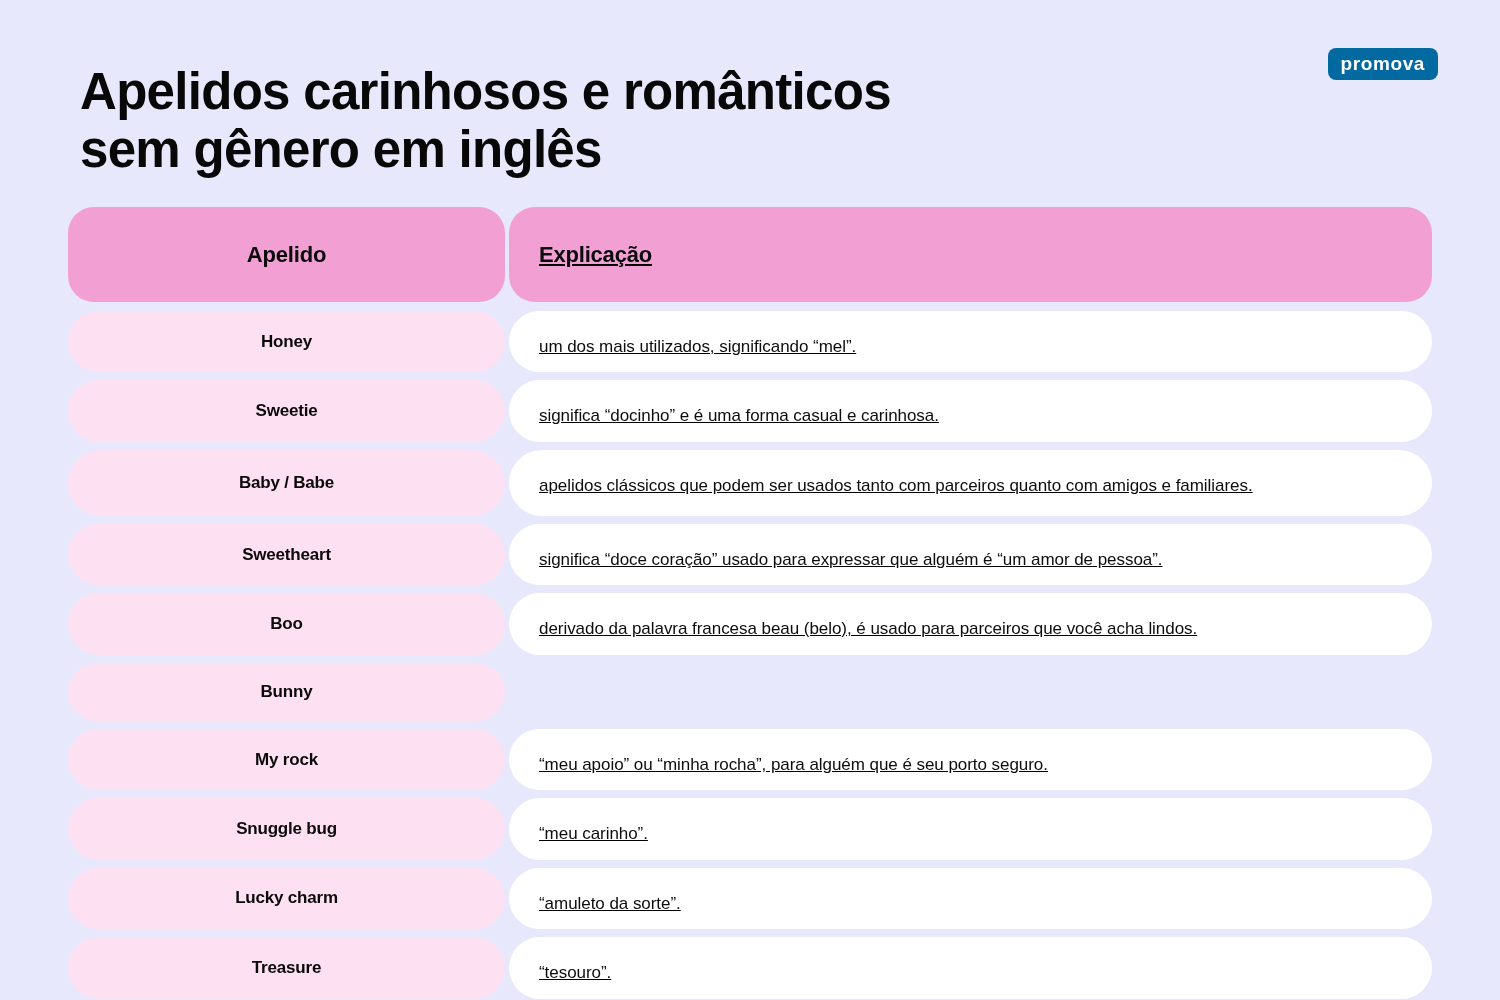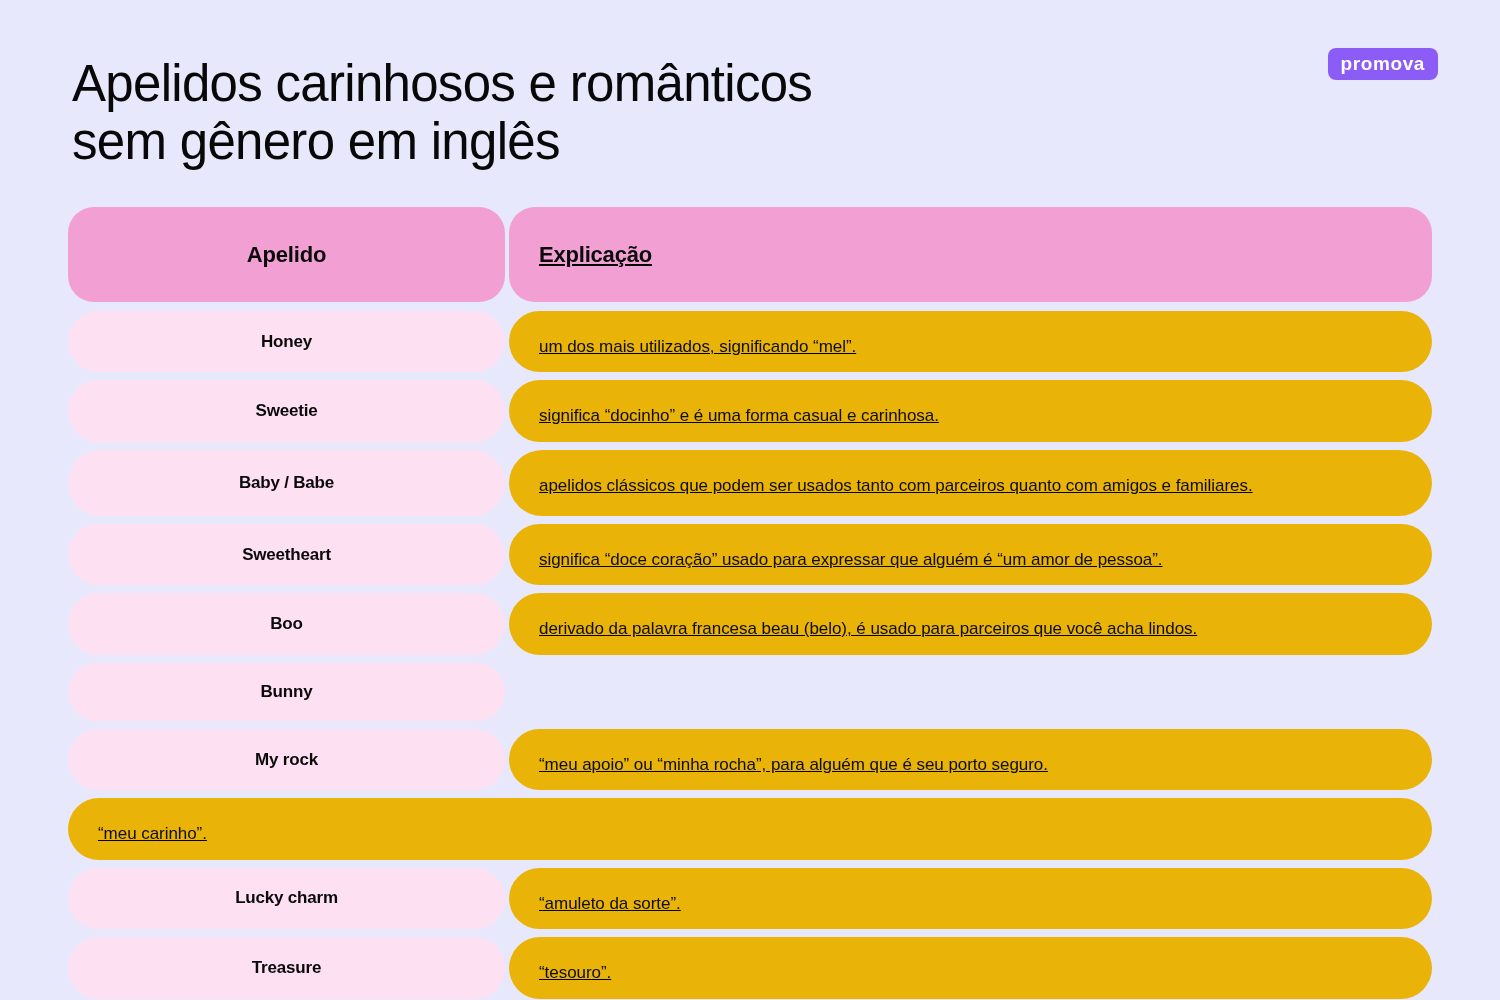--- a/index.html
+++ b/index.html
@@ -29,35 +29,35 @@
     left: 0;
     right: 0;
     height: 200px;
   }
 
   .page-title {
     position: absolute;
     left: 72px;
     top: 55px;
     width: 1000px;
-    margin: 0;
+    margin: 8px;
     font-size: 51px;
     line-height: 1.13;
-    font-weight: 400;
+    font-weight: 700;
     letter-spacing: -0.7px;
     color: #080808;
     font-family: "Liberation Sans", sans-serif;
     white-space: pre-line;
   }
 
   .brand-logo {
     position: absolute;
     right: 62px;
     top: 48px;
-    background: #8b5cf6;
+    background: #0369a1;
     color: #ffffff;
     border-radius: 8px;
     padding: 6px 13px 7px 13px;
     font-size: 19px;
     font-weight: 700;
     letter-spacing: 0.6px;
     line-height: 1;
     font-family: "Liberation Sans", sans-serif;
   }
 
@@ -115,21 +115,21 @@
     letter-spacing: -0.2px;
   }
 
   
   .body-row .cell-term {
     background: #fde0f1;
     border-radius: 40px;
     min-height: 58px;
   }
   .body-row .cell-expl {
-    background: #eab308;
+    background: #ffffff;
     border-radius: 40px;
     min-height: 58px;
   }
   .body-row.tall .cell-term,
   .body-row.tall .cell-expl {
     min-height: 66px;
   }
 
   .term-label {
     font-size: 17px;
@@ -223,20 +223,23 @@
     <div class="row body-row">
       <div class="cell-term">
         <span class="term-label">My rock</span>
       </div>
       <div class="cell-expl">
         <span class="expl-text">“meu apoio” ou “minha rocha”, para alguém que é seu porto seguro.</span>
       </div>
     </div>
 
     <div class="row body-row">
+      <div class="cell-term">
+        <span class="term-label">Snuggle bug</span>
+      </div>
       <div class="cell-expl">
         <span class="expl-text">“meu carinho”.</span>
       </div>
     </div>
 
     <div class="row body-row">
       <div class="cell-term">
         <span class="term-label">Lucky charm</span>
       </div>
       <div class="cell-expl">

